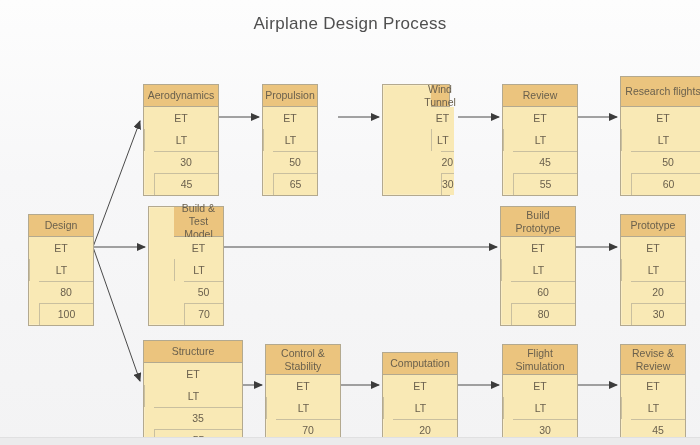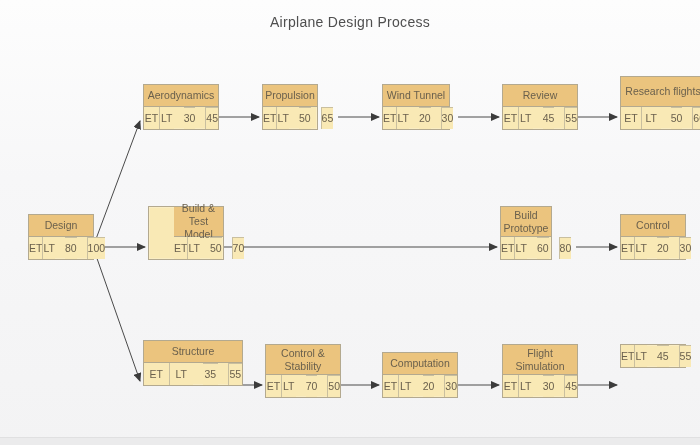--- a/index.html
+++ b/index.html
@@ -5,36 +5,36 @@
   html,body{margin:0;padding:0;}
   body{
     width:700px;height:445px;
     font-family:"Liberation Sans", sans-serif;
     position:relative;overflow:hidden;
     background:linear-gradient(180deg,#fdfdfd 0%,#f7f7f8 40%,#f3f3f4 100%);
   }
   .stage{position:absolute;inset:0;}
   .diagram-title{
     position:absolute;top:14px;left:0;width:700px;
-    text-align:center;font-size:14px;color:#4f4f4f;letter-spacing:.3px;
+    text-align:center;font-size:17px;color:#4f4f4f;letter-spacing:.3px;
   }
   svg.edges{position:absolute;left:0;top:0;pointer-events:none;}
   .node{
     position:absolute;border:1px solid #b3a98f;background:#f9e9b5;
     box-sizing:border-box;color:#6a604d;font-size:10.5px;line-height:13px;
     box-shadow:0 0 0 0.5px rgba(255,255,255,.4) inset;
   }
   .node-header{
     background:#ebc47e;border-bottom:1px solid #b3a98f;
     display:flex;align-items:center;justify-content:center;text-align:center;
     padding:0 2px;box-sizing:border-box;
   }
   .h1 .node-header{height:22px;}
   .h2 .node-header{height:30px;}
-  .node-grid{display:grid;grid-template-columns:1fr 1fr 1fr 1fr;}
+  .node-grid{display:grid;grid-template-columns:1fr;}
   .cell{
     height:22px;display:flex;align-items:center;justify-content:center;
     box-sizing:border-box;background:#f9e9b5;
   }
   .cell.c2{border-left:1px solid #c9bf9f;}
   .cell.r2{border-top:1px solid #c9bf9f;margin-left:10px;}
   .bottom-strip{
     position:absolute;left:0;bottom:0;width:700px;height:7px;
     background:#ebebec;border-top:1px solid #e0e0e1;
   }
@@ -92,21 +92,21 @@
   <div class="node h1" style="left:262px;top:84px;width:56px;">
     <div class="node-header">Propulsion</div>
     <div class="node-grid">
       <div class="cell">ET</div>
       <div class="cell c2">LT</div>
       <div class="cell r2">50</div>
       <div class="cell c2 r2">65</div>
     </div>
   </div>
 
-  <div class="node h1" style="left:382px;top:84px;width:68px;">
+  <div class="node h1" style="left:382px;top:84px;width:68px;padding-left:48px;">
     <div class="node-header">Wind Tunnel</div>
     <div class="node-grid">
       <div class="cell">ET</div>
       <div class="cell c2">LT</div>
       <div class="cell r2">20</div>
       <div class="cell c2 r2">30</div>
     </div>
   </div>
 
   <div class="node h1" style="left:502px;top:84px;width:76px;">
@@ -132,32 +132,32 @@
   <div class="node h2" style="left:148px;top:206px;width:76px;padding-left:25px;">
     <div class="node-header">Build &amp; Test Model</div>
     <div class="node-grid">
       <div class="cell">ET</div>
       <div class="cell c2">LT</div>
       <div class="cell r2">50</div>
       <div class="cell c2 r2">70</div>
     </div>
   </div>
 
-  <div class="node h2" style="left:500px;top:206px;width:52px;">
+  <div class="node h2" style="left:500px;top:206px;width:76px;">
     <div class="node-header">Build Prototype</div>
     <div class="node-grid">
       <div class="cell">ET</div>
       <div class="cell c2">LT</div>
       <div class="cell r2">60</div>
       <div class="cell c2 r2">80</div>
     </div>
   </div>
 
   <div class="node h1" style="left:620px;top:214px;width:66px;">
-    <div class="node-header">Control</div>
+    <div class="node-header">Prototype</div>
     <div class="node-grid">
       <div class="cell">ET</div>
       <div class="cell c2">LT</div>
       <div class="cell r2">20</div>
       <div class="cell c2 r2">30</div>
     </div>
   </div>
 
   <div class="node h1" style="left:143px;top:340px;width:100px;">
     <div class="node-header">Structure</div>
@@ -193,20 +193,21 @@
     <div class="node-header">Flight Simulation</div>
     <div class="node-grid">
       <div class="cell">ET</div>
       <div class="cell c2">LT</div>
       <div class="cell r2">30</div>
       <div class="cell c2 r2">45</div>
     </div>
   </div>
 
   <div class="node h2" style="left:620px;top:344px;width:66px;">
+    <div class="node-header">Revise &amp; Review</div>
     <div class="node-grid">
       <div class="cell">ET</div>
       <div class="cell c2">LT</div>
       <div class="cell r2">45</div>
       <div class="cell c2 r2">55</div>
     </div>
   </div>
 
   <div class="bottom-strip"></div>
 </div>

